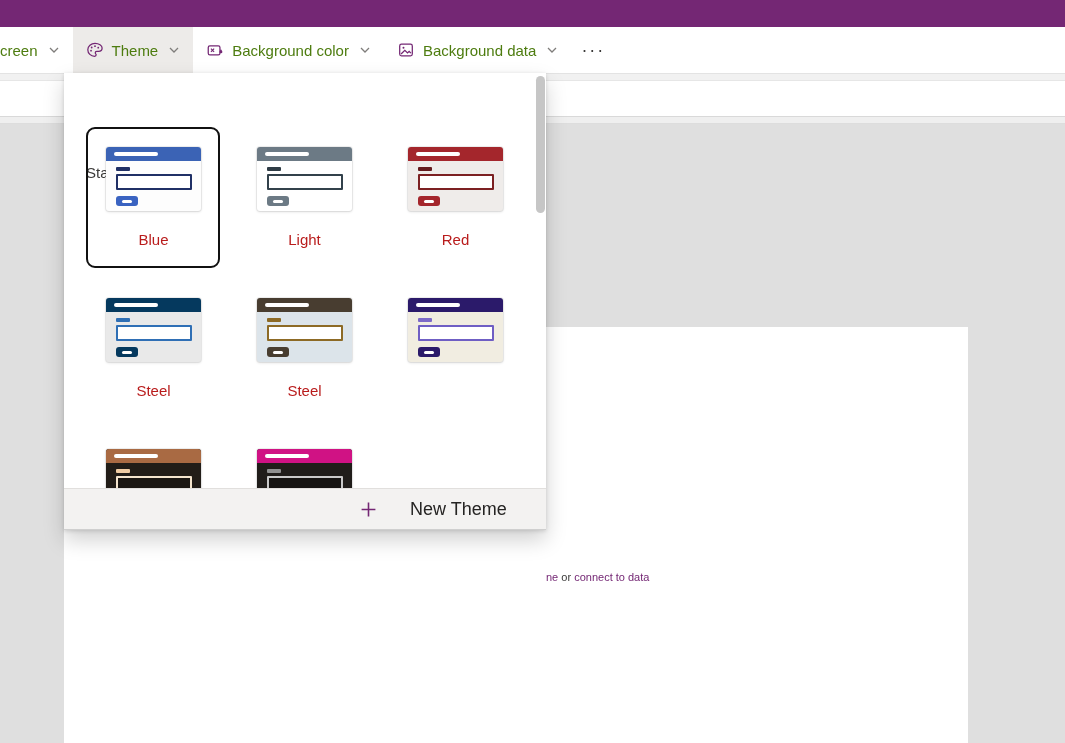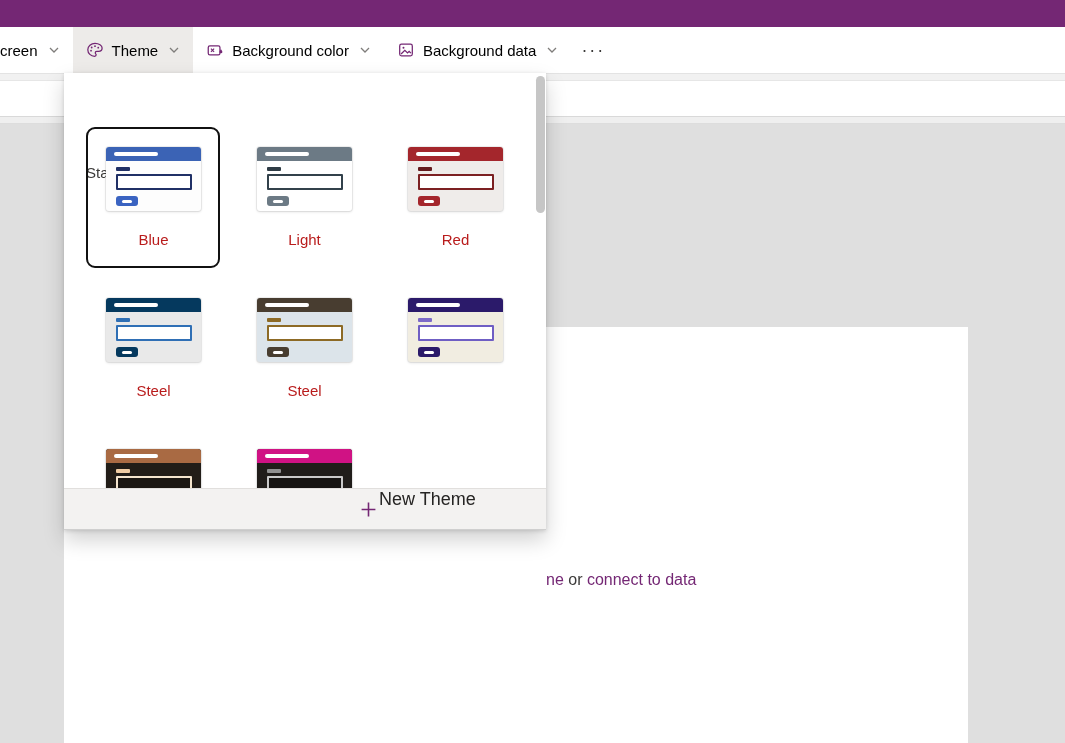--- a/index.html
+++ b/index.html
@@ -5,36 +5,36 @@
   * { margin:0; padding:0; box-sizing:border-box; }
   html,body { background:#fff; }
   body { font-family:"Liberation Sans","DejaVu Sans",sans-serif; }
   .app { position:relative; width:1065px; height:743px; overflow:hidden; background:#fff; }
 
   
   .titlebar { position:absolute; left:0; top:0; width:100%; height:27px; background:#742774; }
 
   
   .commandbar { position:absolute; left:0; top:27px; width:100%; height:46px; background:#fff; display:flex; align-items:stretch; }
-  .cmd-item { display:flex; align-items:center; gap:8px; padding:0 13px; font-size:15px; color:#000000; white-space:nowrap; cursor:pointer; }
+  .cmd-item { display:flex; align-items:center; gap:8px; padding:0 13px; font-size:15px; color:#4d7c0f; white-space:nowrap; cursor:pointer; }
   .cmd-item .chev { margin-left:2px; display:flex; align-items:center; }
   .cmd-item.partial { padding-left:0; }
   .cmd-item.active { background:#EDEBE9; }
   .cmd-item.overflow { font-size:18px; letter-spacing:2px; color:#3B3A39; padding:0 10px; }
   .icon16 { display:flex; align-items:center; }
 
   
   .band1 { position:absolute; left:0; top:73px; width:100%; height:8px; background:#F1F1F1; border-top:1px solid #E3E3E3; border-bottom:1px solid #E6E6E6; }
   .tabbar { position:absolute; left:0; top:81px; width:100%; height:36px; background:#fff; border-bottom:1px solid #D9D9D9; }
   .band2 { position:absolute; left:0; top:117px; width:100%; height:7px; background:#EFEFEF; border-bottom:1px solid #DDDDDD; }
   .workspace { position:absolute; left:0; top:124px; width:100%; height:619px; background:#DFDFDF; }
 
   
   .canvas { position:absolute; left:64px; top:203px; width:904px; height:508px; background:#FFFFFF; }
-  .canvas-text { position:absolute; left:482px; top:244px; font-size:16px; color:#3B3A39; white-space:nowrap; }
+  .canvas-text { position:absolute; left:482px; top:244px; font-size:11px; color:#3B3A39; white-space:nowrap; }
   .canvas-text .lnk { color:#742774; }
 
   
   .dropdown { position:absolute; left:64px; top:73px; width:482px; height:457px; background:#fff; overflow:hidden; z-index:10;
               box-shadow:0 10px 20px rgba(0,0,0,.18), 0 1px 4px rgba(0,0,0,.14); }
   .section-label { position:absolute; left:22px; top:91px; font-size:15px; color:#3B3A39; }
   .theme-grid { position:absolute; left:14px; top:54px; width:454px; display:flex; flex-wrap:wrap; }
   .theme-cell { position:relative; width:151px; height:151px; cursor:pointer; }
   .sel-box { display:none; position:absolute; left:8px; top:0; width:134px; height:141px; border:2px solid #111111; border-radius:9px; }
   .theme-cell.selected .sel-box { display:block; }
@@ -44,21 +44,21 @@
   .mc-pill { position:absolute; left:8px; top:5px; width:44px; height:4px; border-radius:2px; background:#fff; }
   .mc-body { position:relative; height:50px; }
   .mc-dash { position:absolute; left:10px; top:6px; width:14px; height:4px; border-radius:1px; background:var(--dash); }
   .mc-input { position:absolute; left:10px; top:13px; width:76px; height:16px; border:2px solid var(--inputBorder); background:var(--inputFill); border-radius:1px; }
   .mc-btn { position:absolute; left:10px; top:35px; width:22px; height:10px; border-radius:3px; background:var(--btn); }
   .mc-btn-dash { position:absolute; left:6px; top:3.5px; width:10px; height:3px; border-radius:1.5px; background:#fff; }
   .theme-label { position:absolute; left:0; top:104px; width:100%; text-align:center; font-size:15px; color:#b91c1c; }
 
   
   .dd-footer { position:absolute; left:0; bottom:1px; width:100%; height:41px; background:#F3F2F1; border-top:1px solid #E1DFDD;
-               display:flex; padding-left:296px; gap:2px; z-index:5; cursor:pointer; }
+               display:flex; align-items:center; padding-left:296px; gap:33px; z-index:5; cursor:pointer; }
   .dd-footer .nt-label { font-size:18px; color:#252423; }
   .dd-bottom-edge { position:absolute; left:0; bottom:0; width:100%; height:1px; background:#CFCFCF; z-index:6; }
 
   
   .dd-scroll-thumb { position:absolute; right:1px; top:3px; width:9px; height:137px; border-radius:4.5px; background:#C6C6C6; z-index:7; }
 </style>
 </head>
 <body>
 
 <div class="app">

